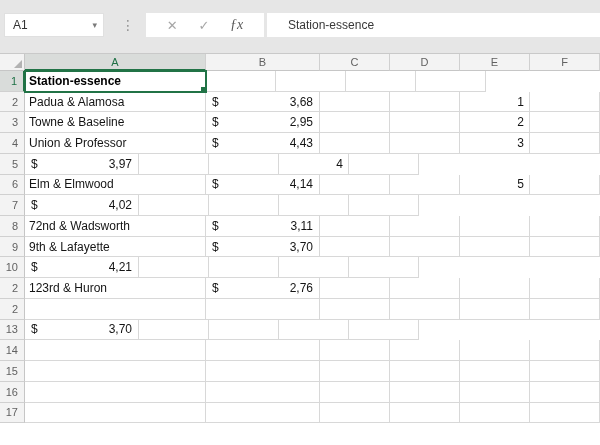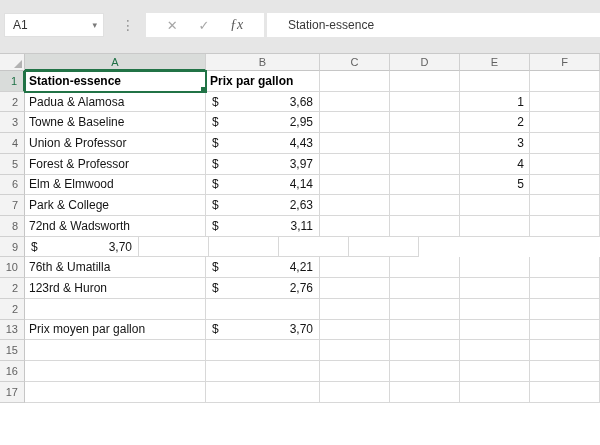--- a/index.html
+++ b/index.html
@@ -109,21 +109,20 @@
       <div class="colhead cB">B</div>
       <div class="colhead cC">C</div>
       <div class="colhead cD">D</div>
       <div class="colhead cE">E</div>
       <div class="colhead cF">F</div>
     </div>
   <div id="grid-rows">
       <div class="row">
         <div class="rowhead sel">1</div>
         <div class="cell cA bold selcell">Station-essence<div class="fillhandle"></div></div>
-        <div class="cell cB bold">Prix par gallon</div>
         <div class="cell cC"></div>
         <div class="cell cD"></div>
         <div class="cell cE"></div>
         <div class="cell cF"></div>
       </div>
       <div class="row">
         <div class="rowhead">2</div>
         <div class="cell cA">Padua &amp; Alamosa</div>
         <div class="cell cB money">
           <span>$</span>
@@ -153,21 +152,20 @@
           <span>$</span>
           <span>4,43</span>
         </div>
         <div class="cell cC"></div>
         <div class="cell cD"></div>
         <div class="cell cE num">3</div>
         <div class="cell cF"></div>
       </div>
       <div class="row">
         <div class="rowhead">5</div>
-        <div class="cell cA">Forest &amp; Professor</div>
         <div class="cell cB money">
           <span>$</span>
           <span>3,97</span>
         </div>
         <div class="cell cC"></div>
         <div class="cell cD"></div>
         <div class="cell cE num">4</div>
         <div class="cell cF"></div>
       </div>
       <div class="row">
@@ -177,56 +175,55 @@
           <span>$</span>
           <span>4,14</span>
         </div>
         <div class="cell cC"></div>
         <div class="cell cD"></div>
         <div class="cell cE num">5</div>
         <div class="cell cF"></div>
       </div>
       <div class="row">
         <div class="rowhead">7</div>
-        <div class="cell cA">Park &amp; College</div>
-        <div class="cell cB money">
-          <span>$</span>
-          <span>2,63</span>
+        <div class="cell cB money">
+          <span>$</span>
+          <span>4,02</span>
         </div>
         <div class="cell cC"></div>
         <div class="cell cD"></div>
         <div class="cell cE"></div>
         <div class="cell cF"></div>
       </div>
       <div class="row">
         <div class="rowhead">8</div>
         <div class="cell cA">72nd &amp; Wadsworth</div>
         <div class="cell cB money">
           <span>$</span>
           <span>3,11</span>
         </div>
         <div class="cell cC"></div>
         <div class="cell cD"></div>
         <div class="cell cE"></div>
         <div class="cell cF"></div>
       </div>
       <div class="row">
         <div class="rowhead">9</div>
+        <div class="cell cA">9th &amp; Lafayette</div>
         <div class="cell cB money">
           <span>$</span>
           <span>3,70</span>
         </div>
         <div class="cell cC"></div>
         <div class="cell cD"></div>
         <div class="cell cE"></div>
         <div class="cell cF"></div>
       </div>
       <div class="row">
         <div class="rowhead">10</div>
-        <div class="cell cA">76th &amp; Umatilla</div>
         <div class="cell cB money">
           <span>$</span>
           <span>4,21</span>
         </div>
         <div class="cell cC"></div>
         <div class="cell cD"></div>
         <div class="cell cE"></div>
         <div class="cell cF"></div>
       </div>
       <div class="row">
@@ -245,25 +242,33 @@
         <div class="rowhead">2</div>
         <div class="cell cA"></div>
         <div class="cell cB"></div>
         <div class="cell cC"></div>
         <div class="cell cD"></div>
         <div class="cell cE"></div>
         <div class="cell cF"></div>
       </div>
       <div class="row">
         <div class="rowhead">13</div>
-        <div class="cell cA">Prix moyen par gallon</div>
         <div class="cell cB money">
           <span>$</span>
           <span>3,70</span>
         </div>
+        <div class="cell cC"></div>
+        <div class="cell cD"></div>
+        <div class="cell cE"></div>
+        <div class="cell cF"></div>
+      </div>
+      <div class="row">
+        <div class="rowhead">14</div>
+        <div class="cell cA"></div>
+        <div class="cell cB"></div>
         <div class="cell cC"></div>
         <div class="cell cD"></div>
         <div class="cell cE"></div>
         <div class="cell cF"></div>
       </div>
       <div class="row">
         <div class="rowhead">15</div>
         <div class="cell cA"></div>
         <div class="cell cB"></div>
         <div class="cell cC"></div>

